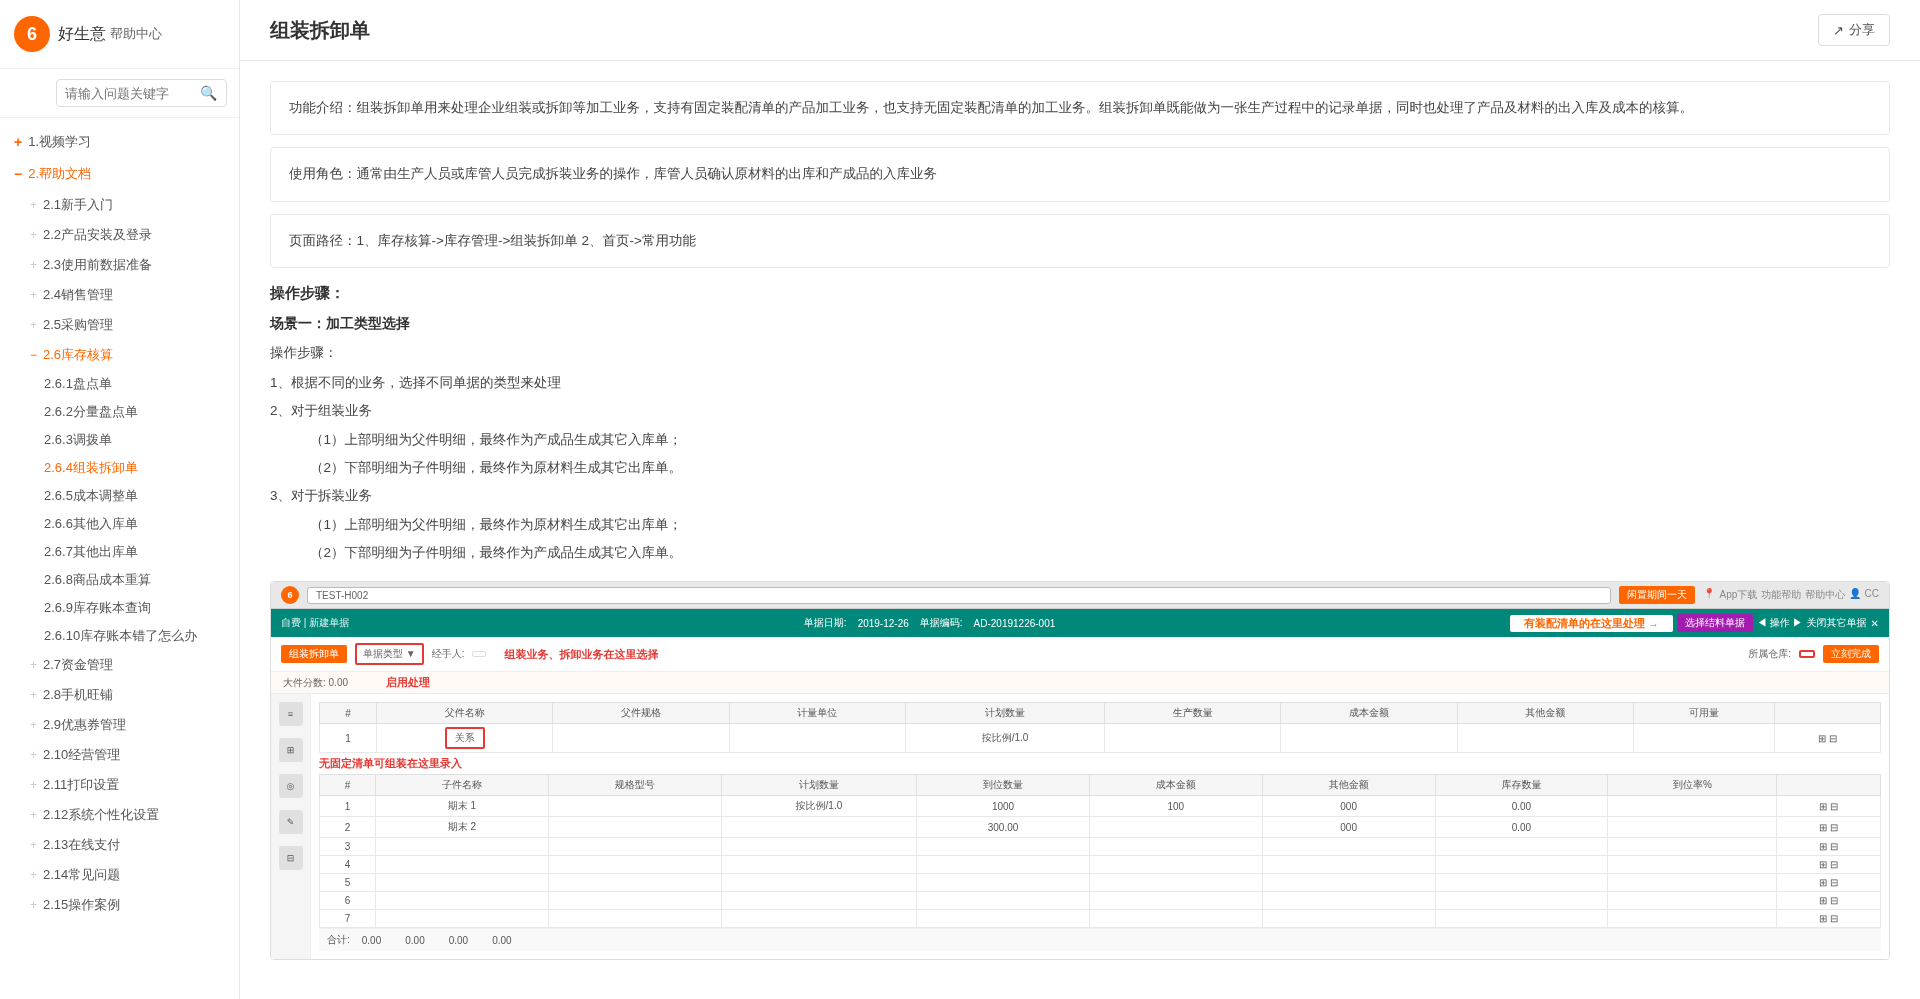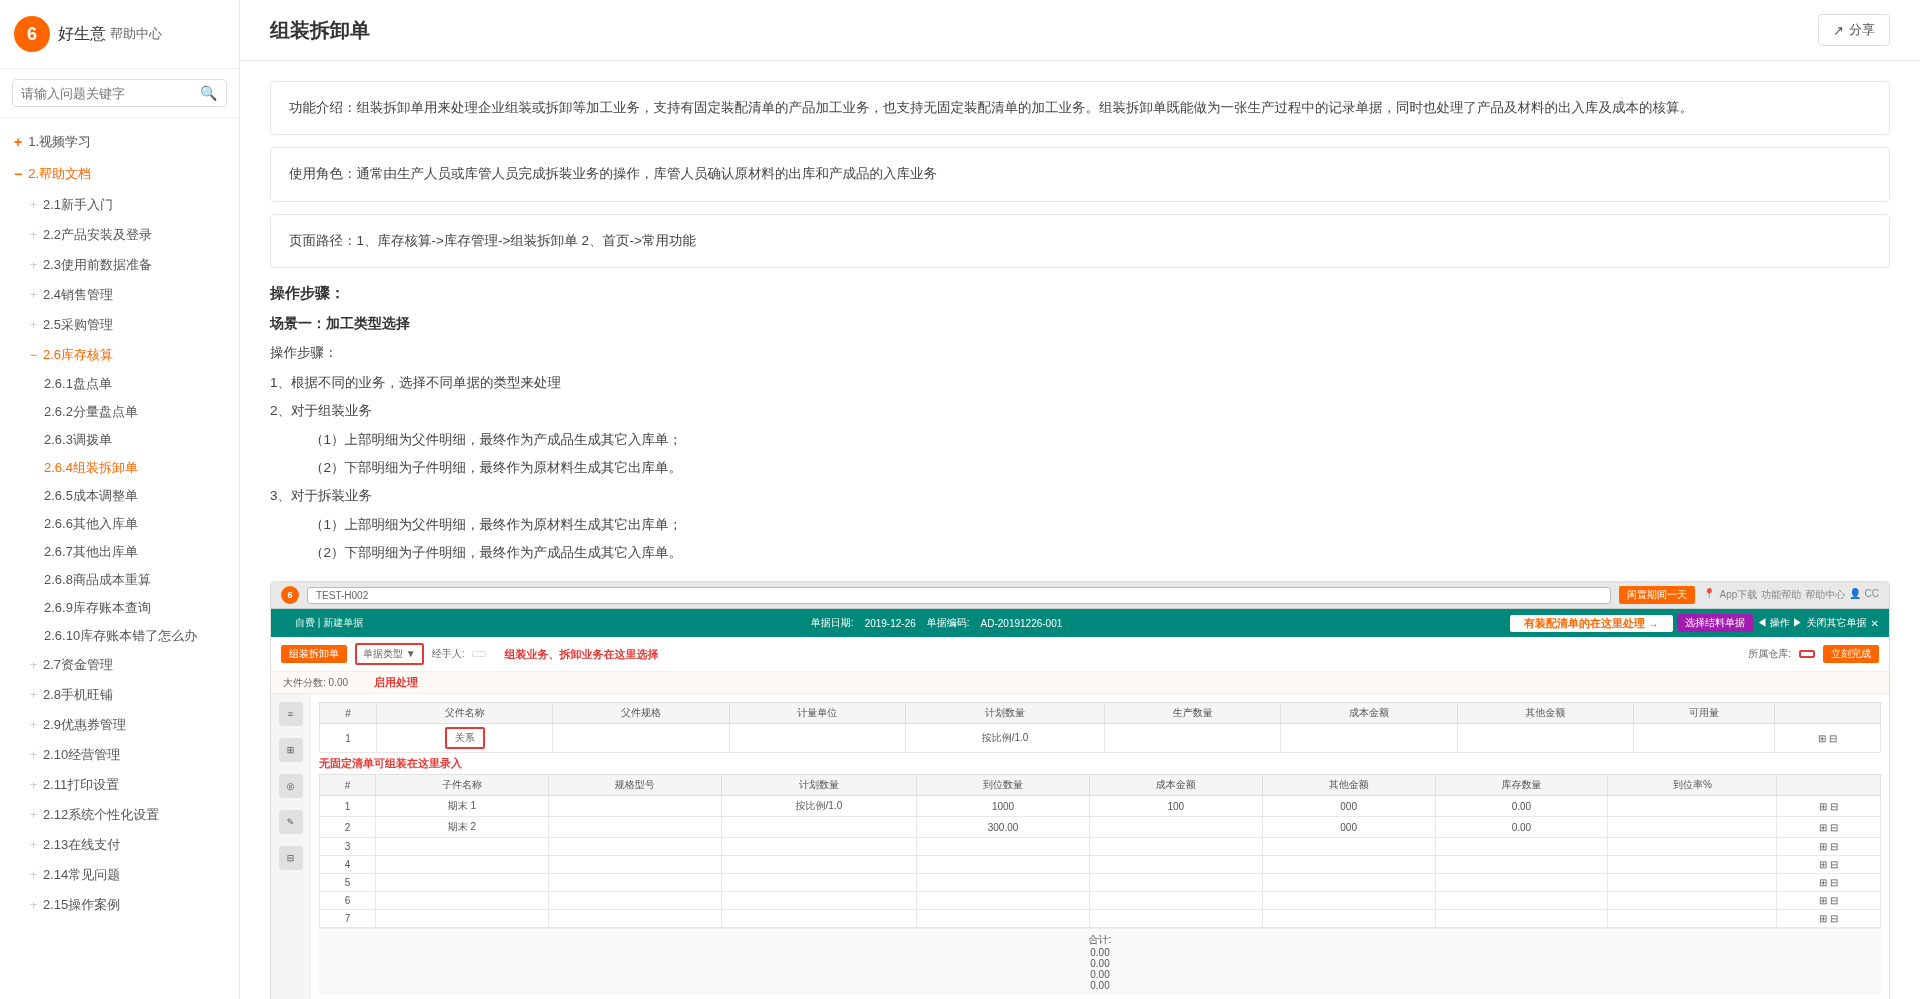--- a/index.html
+++ b/index.html
@@ -50,20 +50,21 @@
       padding: 10px 12px;
       border-bottom: 1px solid #f0f0f0;
     }
     .search-box {
       display: flex;
       align-items: center;
       border: 1px solid #ddd;
       border-radius: 4px;
       padding: 5px 8px;
       background: #fff;
+      margin-left: 44px;
     }
     .search-box input {
       border: none;
       outline: none;
       font-size: 13px;
       color: #999;
       flex: 1;
       width: 100%;
       background: transparent;
     }
@@ -326,25 +327,24 @@
       color: #fff;
       padding: 2px 8px;
       border-radius: 2px;
       font-size: 10px;
     }
     .mock-bottom-row {
       background: #f9f9f9;
       padding: 4px 8px;
       display: flex;
       align-items: center;
-      gap: 0;
+      gap: 12px;
       border-top: 1px solid #eee;
       font-size: 10px;
       color: #555;
-      flex-direction: column;
     }
   </style>
 </head>
 <body>
 
 <div id="sidebar">
   <div id="logo-area">
     <div class="logo-circle">
       <span>6</span>
     </div>
@@ -523,21 +523,21 @@
           <div class="mock-icons">
             <span>📍</span>
             <span>App下载</span>
             <span>功能帮助</span>
             <span>帮助中心</span>
             <span>👤 CC</span>
           </div>
         </div>
 
         <div class="mock-teal-header">
-          <div style="display:flex; align-items:flex-end; gap:8px;margin-left:14px;">
+          <div style="display:flex; align-items:flex-end; gap:8px;">
             <span style="font-size:10px; opacity:0.9;">自费 | 新建单据</span>
           </div>
           <div style="display:flex; align-items:center; gap:11px;">
             <span style="font-size:10px;">单据日期:</span>
             <span style="font-size:10px;">2019-12-26</span>
             <span style="font-size:10px;">单据编码:</span>
             <span style="font-size:10px;">AD-20191226-001</span>
           </div>
           <div style="display:flex; align-items:center; gap:4px;">
             <span style="color:#ff6600; font-size:11px; font-weight:bold; background:#fff; padding:1px 14px; border-radius:2px;">有装配清单的在这里处理 →</span>
@@ -558,21 +558,21 @@
             <span style="font-size:11px; color:#e53935; font-weight:bold;">组装业务、拆卸业务在这里选择</span>
           </div>
           <div style="flex:1;"></div>
           <div style="font-size:10px; color:#666;">所属仓库:</div>
           <div class="mock-field-red"></div>
           <div style="background:#ff6600; color:#fff; padding:2px 8px; border-radius:2px; font-size:10px;">立刻完成</div>
         </div>
 
         <div style="background:#fff9f5; padding:3px 12px; font-size:10px; display:flex; align-items:center; gap:6px; border-bottom:1px solid #eee;">
           <span style="font-size:10px; color:#666;">大件分数: 0.00</span>
-          <span style="font-size:11px; color:#e53935; font-weight:bold; margin-left:20px;">启用处理</span>
+          <span style="font-size:11px; color:#e53935; font-weight:bold; margin-left:32px;">启用处理</span>
         </div>
 
         <div class="mock-main-area">
 
           <div class="mock-left-nav">
             <div class="mock-nav-icon">≡</div>
             <div class="mock-nav-icon">⊞</div>
             <div class="mock-nav-icon">◎</div>
             <div class="mock-nav-icon">✎</div>
             <div class="mock-nav-icon">⊟</div>

